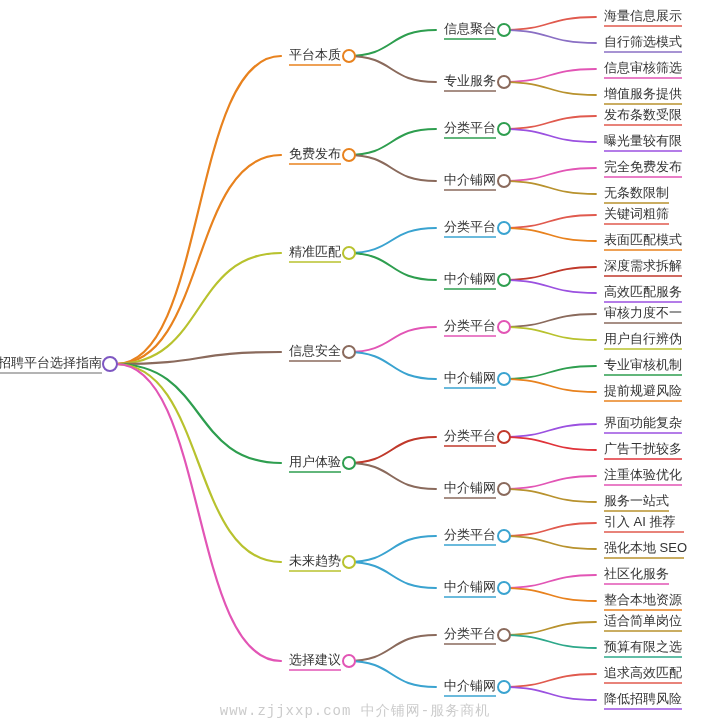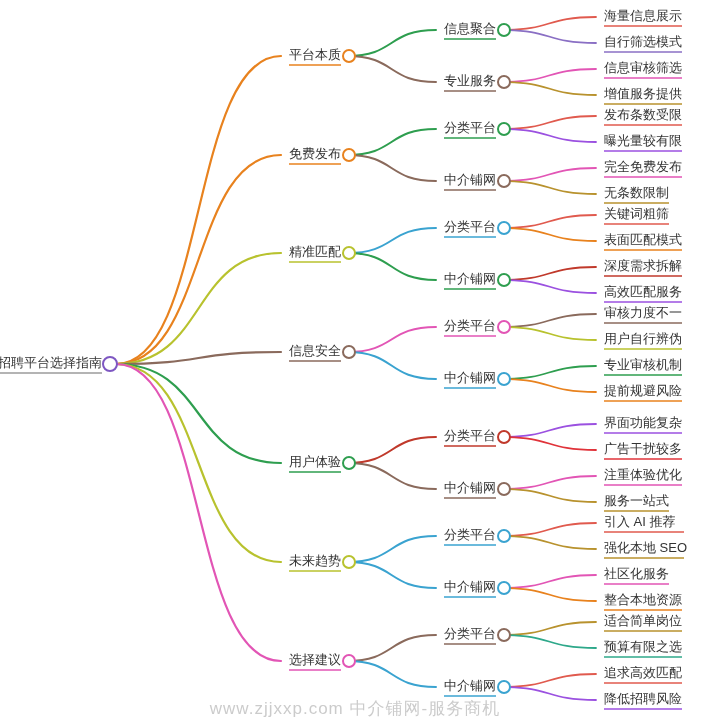--- a/index.html
+++ b/index.html
@@ -13,22 +13,22 @@
   #mindmap{position:absolute;left:0;top:0;width:710px;height:726px;}
   .node-label{
     font-size:13px;
     fill:#333;
     dominant-baseline:middle;
   }
   .watermark{
     position:absolute;
     left:0;right:0;bottom:6px;
     text-align:center;
-    font-family:Liberation Sans, sans-serif;
-    font-size:17px;
+    font-family:Liberation Mono, monospace;
+    font-size:14px;
     color:rgba(140,140,140,0.45);
     letter-spacing:1px;
     pointer-events:none;
     white-space:nowrap;
   }
 </style>
 </head>
 <body>
 
 <svg id="mindmap" viewBox="0 0 710 726">

